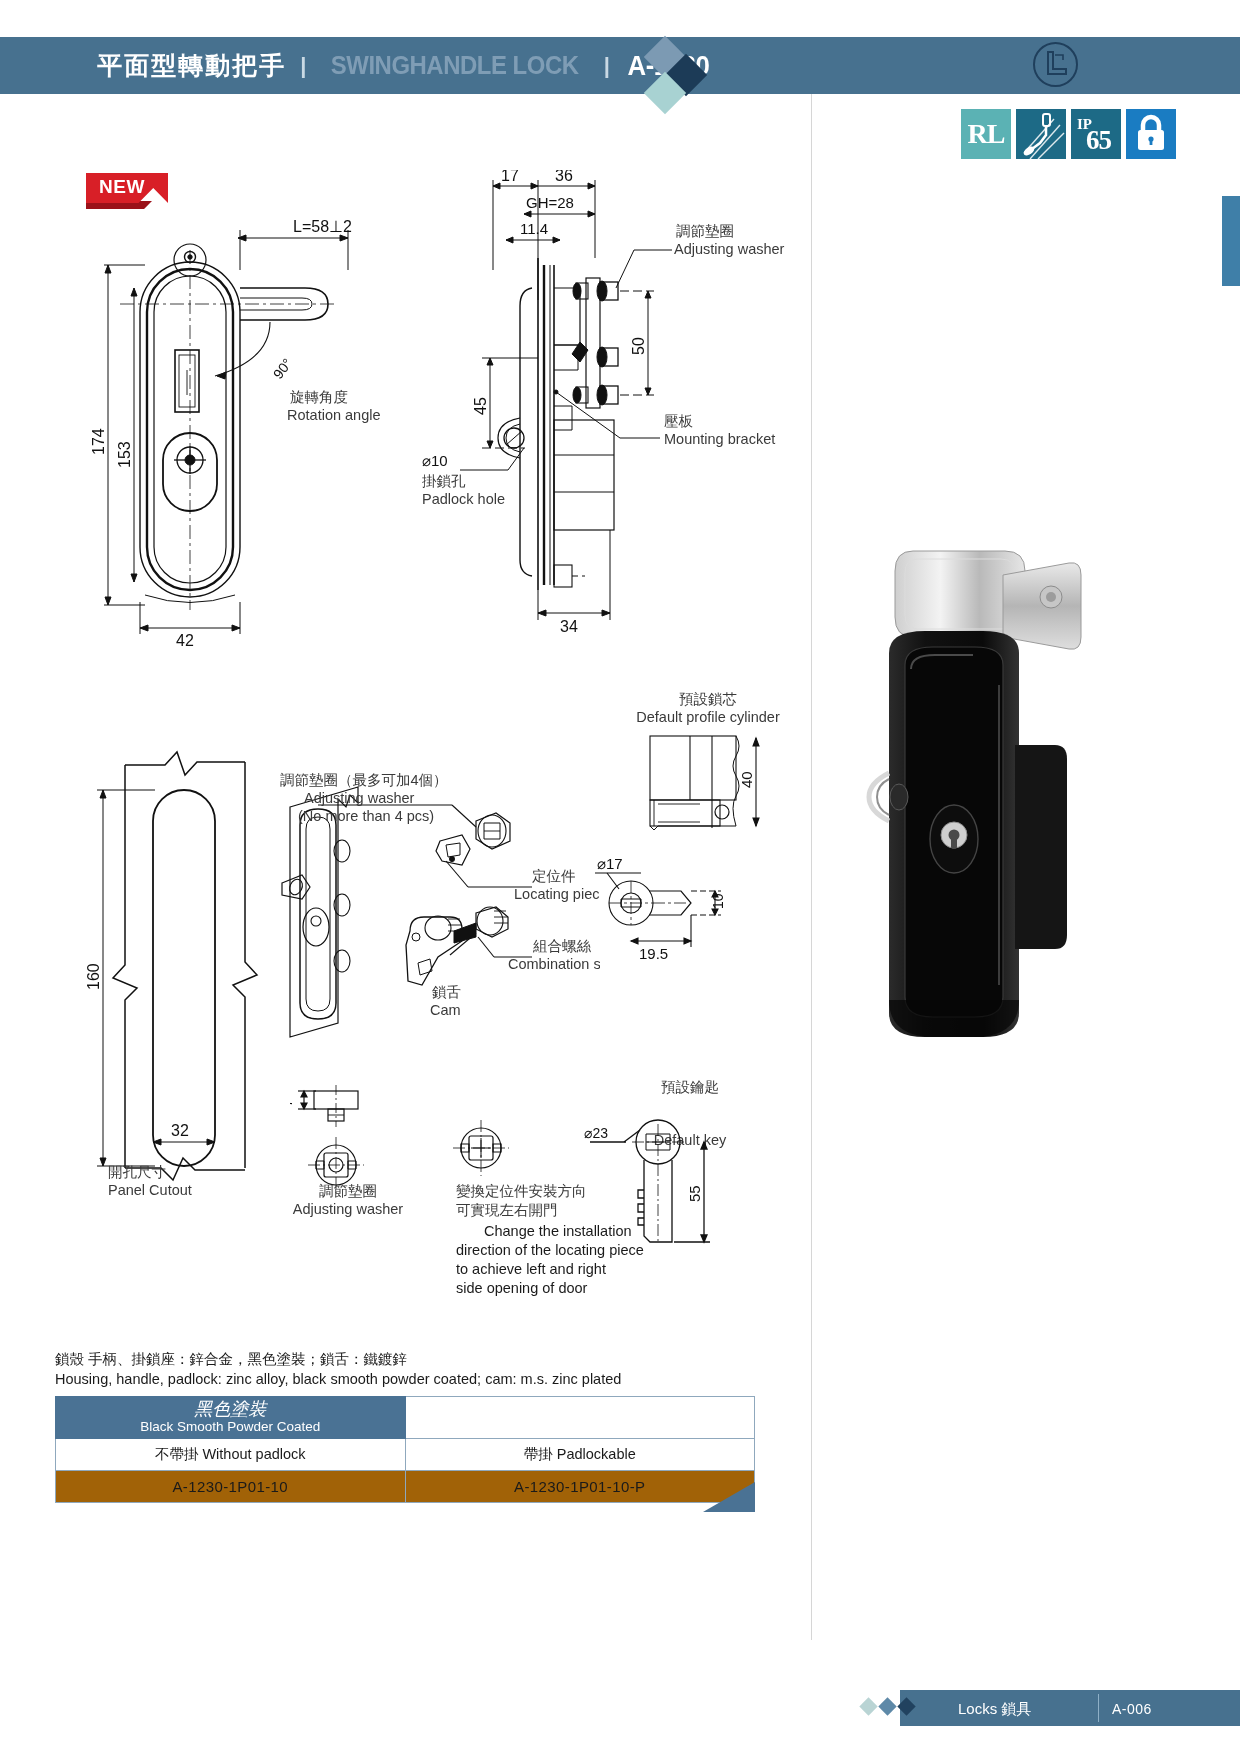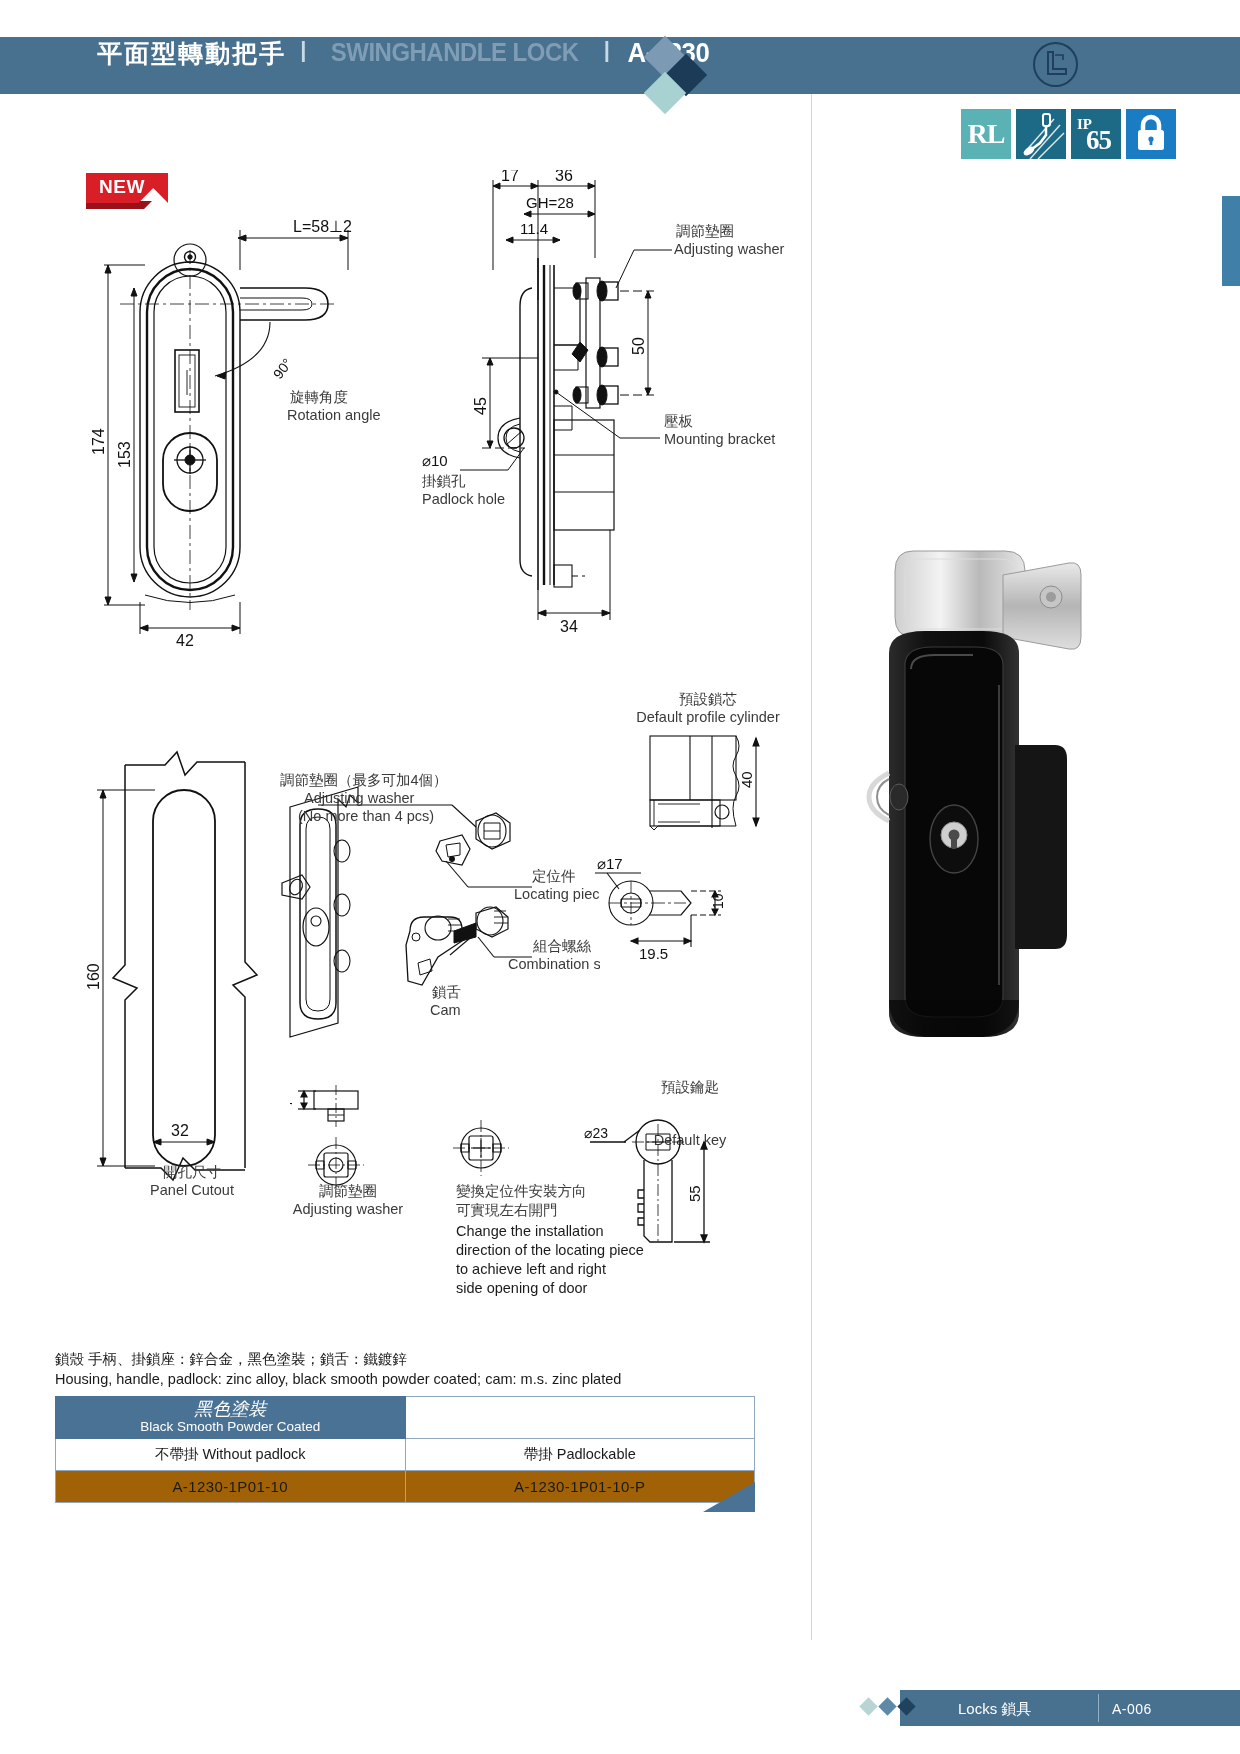--- a/index.html
+++ b/index.html
@@ -11,21 +11,21 @@
   }
   .page { position: relative; width: 1240px; height: 1754px; background:#fff; }
 
   
   .header {
     position: absolute; left: 0; top: 37px; width: 1240px; height: 57px;
     background: #47718f;
   }
   .header-inner {
     position: absolute; left: 0; top: 0; width: 810px; height: 57px;
-    display: flex; align-items: flex-start; justify-content: center;
+    display: flex; align-items: center; justify-content: center;
   }
   .hdr-cn {
     color: #ffffff; font-size: 25px; letter-spacing: 2px; font-weight: 600;
   }
   .hdr-sep { color: #c9d9e4; font-size: 22px; margin: 0 14px; font-weight: 700;}
   .hdr-en {
     color: #7f9db5; font-size: 26px; font-weight: 800; letter-spacing: -0.5px;
     font-family: "Liberation Sans", sans-serif; transform: scaleX(0.92);
   }
   .hdr-code {
@@ -394,21 +394,21 @@
         <line x1="12" y1="416" x2="70" y2="416"></line>
 
         <line x1="68" y1="392" x2="130" y2="392"></line>
         <path d="M68 392 l8 -3 l0 6 z" fill="#111"></path>
         <path d="M130 392 l-8 -3 l0 6 z" fill="#111"></path>
       </g>
       <text x="14" y="240" font-size="16" fill="#111" font-family="Liberation Sans, sans-serif" transform="rotate(-90 14 240)">160</text>
       <text x="86" y="386" font-size="16" fill="#111" font-family="Liberation Sans, sans-serif">32</text>
     </svg>
   </div>
-  <div style="position:absolute; left:102px; top:1163px; width:180px; text-align:center;">
+  <div style="position:absolute; left:108px; top:1163px; width:180px; ">
     <div style="font-size:14.5px; color:#3a3a3a;">開孔尺寸</div>
     <div style="font-size:14.5px; color:#3a3a3a;">Panel Cutout</div>
   </div>
 
   <div class="dwg" style="left:280px; top:765px;">
     <svg width="320" height="300" viewBox="0 0 320 300">
       <g stroke="#111" fill="none" stroke-width="1.1">
 
         <path d="M10 42 L78 22 L78 38 L70 30 L66 42 L58 34 L58 258 L10 272 Z" stroke-width="1.2"></path>
 
@@ -562,21 +562,21 @@
         <path d="M26 32 L34 32 L34 40 L26 40 Z"></path>
         <path d="M58 32 L66 32 L66 40 L58 40 Z"></path>
         <line x1="46" y1="8" x2="46" y2="64" stroke-width="0.8" stroke-dasharray="12,3,2,3"></line>
         <line x1="18" y1="36" x2="74" y2="36" stroke-width="0.8" stroke-dasharray="12,3,2,3"></line>
       </g>
     </svg>
   </div>
   <div style="position:absolute; left:456px; top:1182px; width:300px;">
     <div style="font-size:14.5px; color:#3a3a3a; line-height:19px;">變換定位件安裝方向</div>
     <div style="font-size:14.5px; color:#3a3a3a; line-height:19px;">可實現左右開門</div>
-    <div style="font-size:14.5px; color:#1a1a1a; line-height:19px; margin-top:2px;">Change the installation</div>
+    <div style="font-size:14.5px; color:#1a1a1a; line-height:19px; margin-top:2px;margin-left:28px;">Change the installation</div>
     <div style="font-size:14.5px; color:#1a1a1a; line-height:19px;">direction of the locating piece</div>
     <div style="font-size:14.5px; color:#1a1a1a; line-height:19px;">to achieve left and right</div>
     <div style="font-size:14.5px; color:#1a1a1a; line-height:19px;">side opening of door</div>
   </div>
 
   <div style="position:absolute; left:590px; top:1078px; width:200px; text-align:center;">
     <div style="font-size:14.5px; color:#3a3a3a;">預設鑰匙</div>
     <div style="font-size:14.5px; color:#3a3a3a;margin-top:35px;">Default key</div>
   </div>
   <div class="dwg" style="left:580px; top:1118px;">

